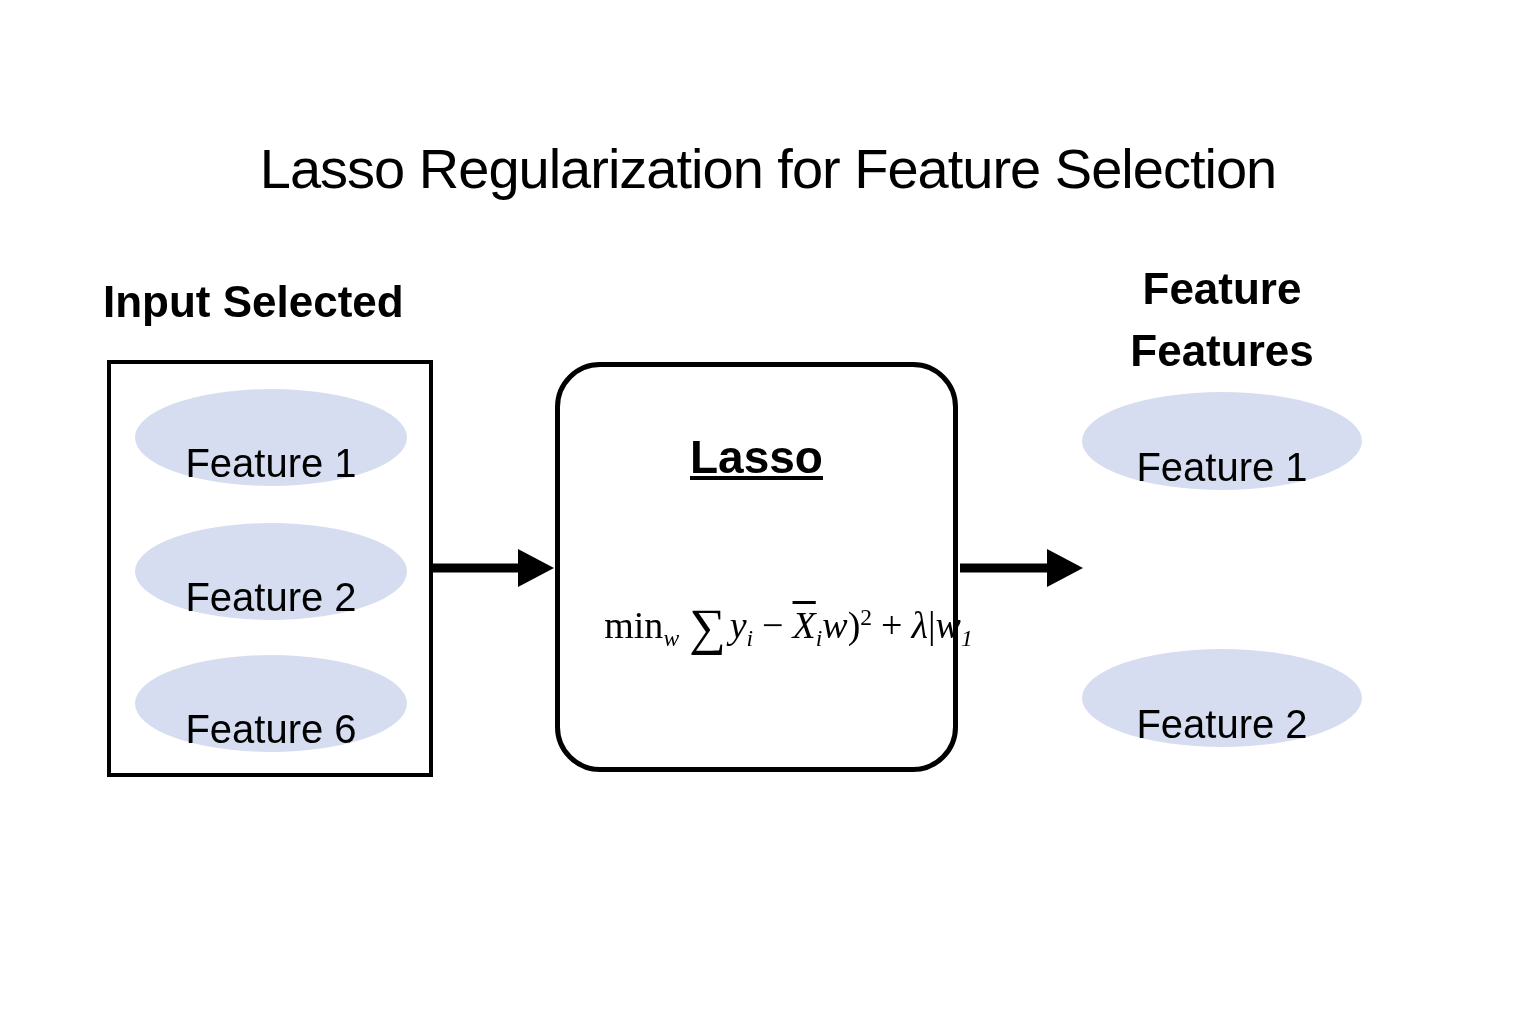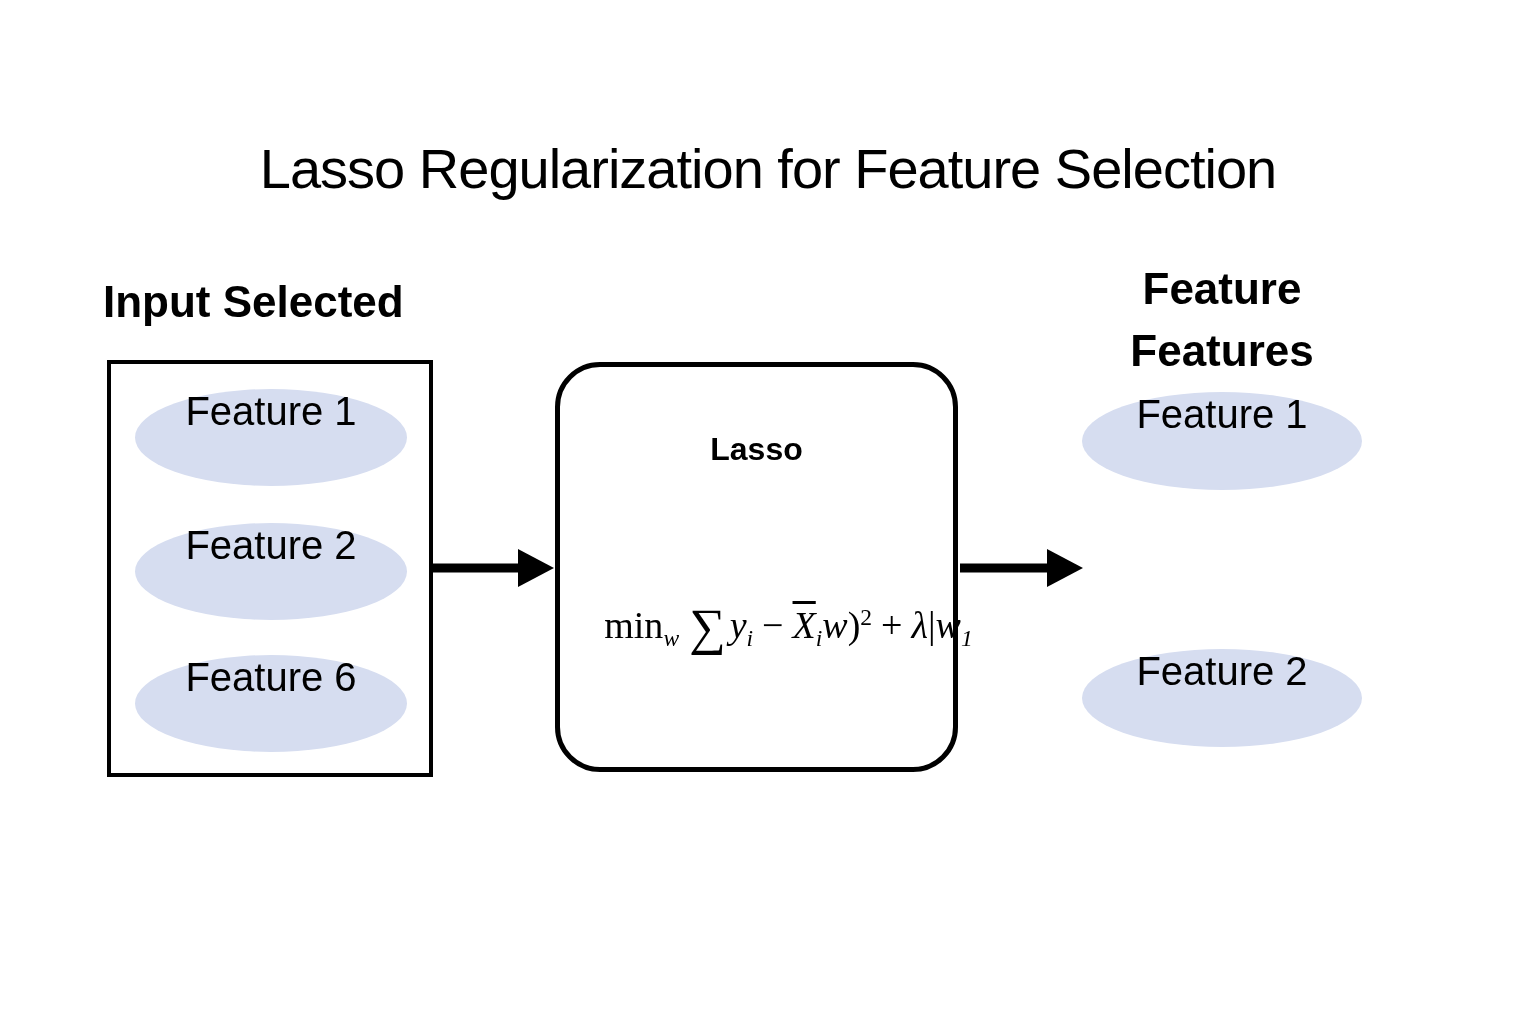--- a/index.html
+++ b/index.html
@@ -50,21 +50,21 @@
     border: 4px solid #000000;
     background: #ffffff;
   }
   .ellipse {
     position: absolute;
     width: 272px;
     height: 97px;
     border-radius: 50%;
     background: #d6ddf0;
     display: flex;
-    align-items: flex-start;
+    align-items: flex-end;
     justify-content: center;
     font-size: 40px;
     font-weight: 400;
     color: #000000;
   }
   .in-e1 { left: 24px; top: 25px; }
   .in-e2 { left: 24px; top: 159px; }
   .in-e3 { left: 24px; top: 291px; }
   .out-ellipse { width: 280px; height: 98px; }
   .out-e1 { left: 1082px; top: 392px; }
@@ -78,24 +78,25 @@
     border: 5px solid #000000;
     border-radius: 45px;
     background: #ffffff;
   }
   .process-title {
     position: absolute;
     left: 0;
     top: 62px;
     width: 100%;
     text-align: center;
-    font-size: 32px;
+    font-size: 46px;
     font-weight: 700;
     line-height: 1.26;
     color: #000000;
+    text-decoration: underline;
   }
   .formula {
     position: absolute;
     left: 0;
     top: 230px;
     width: 100%;
     text-align: center;
     font-family: "Liberation Serif", serif;
     font-size: 38px;
     color: #000000;

